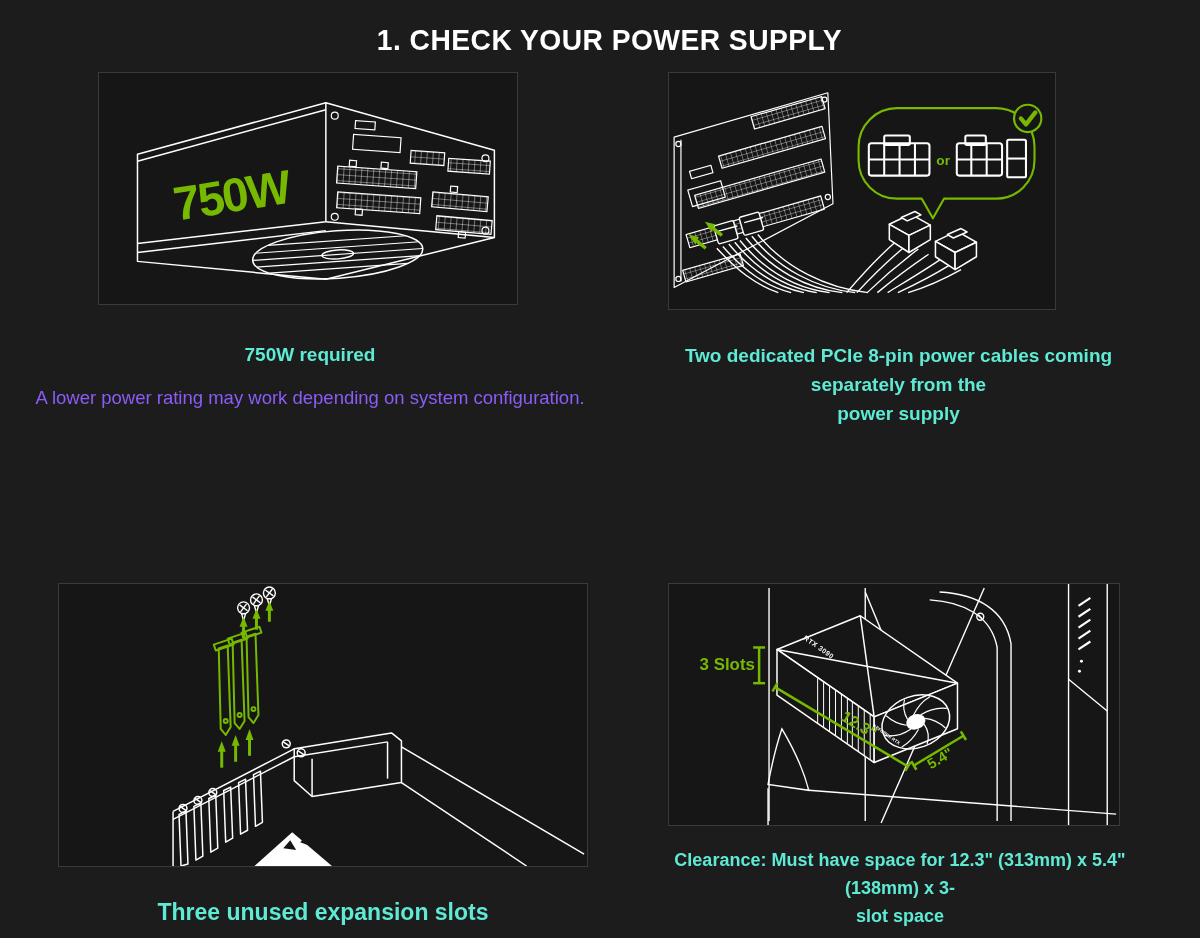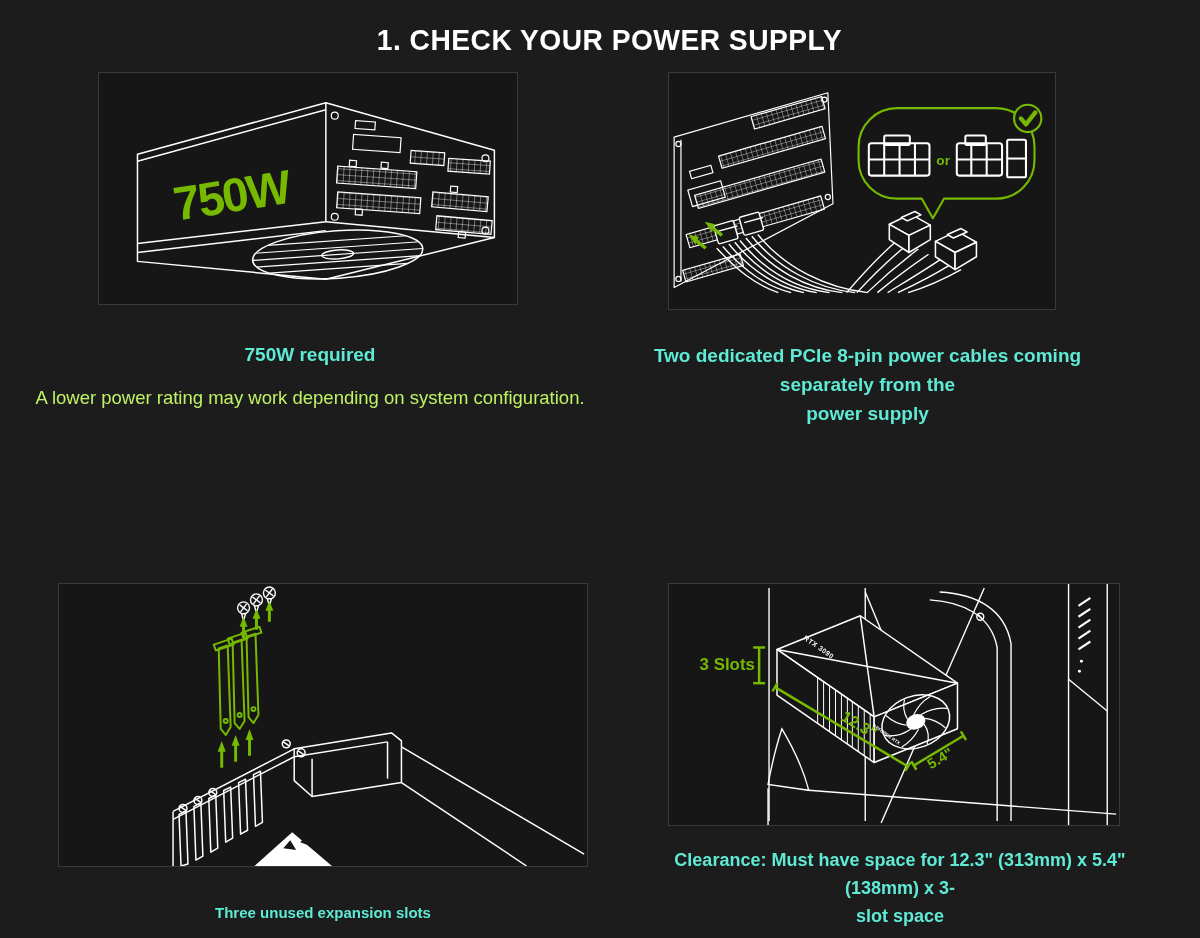--- a/index.html
+++ b/index.html
@@ -10,21 +10,21 @@
   }
   .stage{position:absolute;left:0;top:0;width:1200px;height:938px;}
   .sec-heading{position:absolute;left:0;width:100%;text-align:center;margin:9px;
     font-size:30px;font-weight:700;letter-spacing:.5px;color:#fff;}
   .sec-heading>span{display:inline-block;transform:scaleX(.94);}
   .panel{position:absolute;background:var(--panel-background,#161616);
     border:1px solid var(--panel-border,#3a3a3a);box-sizing:border-box;}
   .panel svg{display:block;width:100%;height:100%;}
   .cap{position:absolute;text-align:center;font-weight:700;font-size:19px;line-height:29px;color:#5eead4;}
   .cap .line{display:block;}
-  .note{position:absolute;text-align:center;font-weight:400;font-size:18.5px;line-height:27px;color:#bef264;}
+  .note{position:absolute;text-align:center;font-weight:400;font-size:18.5px;line-height:27px;color:#8b5cf6;}
   .note .line{display:block;}
 </style>
 </head>
 <body>
 
 <div class="stage">
 
   <h2 class="sec-heading" style="top:14px;"><span>1. CHECK YOUR POWER SUPPLY</span></h2>
 
   <div class="panel" style="left:98px;top:72px;width:420px;height:233px;">
@@ -173,21 +173,21 @@
       </g>
     </svg>
   </div>
 
   <div class="cap" style="left:40px;top:340px;width:540px;">
     <span>750W required</span>
   </div>
   <div class="note" style="left:10px;top:384px;width:600px;">
     <span class="line">A lower power rating may work depending on system configuration.</span>
   </div>
-  <div class="cap" style="left:615px;top:341px;width:505px;">
+  <div class="cap" style="left:646px;top:341px;width:505px;">
     <span class="line">Two dedicated PCIe 8-pin power cables coming separately from the</span>
     <span class="line">power supply</span>
   </div>
 
 
   <div class="panel" style="left:58px;top:583px;width:530px;height:284px;">
     <svg viewBox="0 0 530 284">
       <g stroke="#ffffff" fill="#161616" stroke-width="1.4">
         <g>
             <circle cx="185" cy="24" r="6"></circle>
@@ -362,17 +362,17 @@
         </g>
         <text x="275" y="180" text-anchor="middle" font-size="14.5" font-weight="700" fill="#76b900" transform="rotate(-31 275 180)">5.4"</text>
       </g>
     </svg>
   </div>
 
   <div class="cap" style="left:645px;top:846px;width:510px;font-size:18px;line-height:28px;">
     <span class="line">Clearance: Must have space for 12.3" (313mm) x 5.4" (138mm) x 3-</span>
     <span class="line">slot space</span>
   </div>
-  <div class="cap" style="left:58px;top:898px;width:530px;font-size:15px;">
+  <div class="cap" style="left:58px;top:898px;width:530px;font-size:23px;">
     <span>Three unused expansion slots</span>
   </div>
 
 </div>
 
 </body></html>

